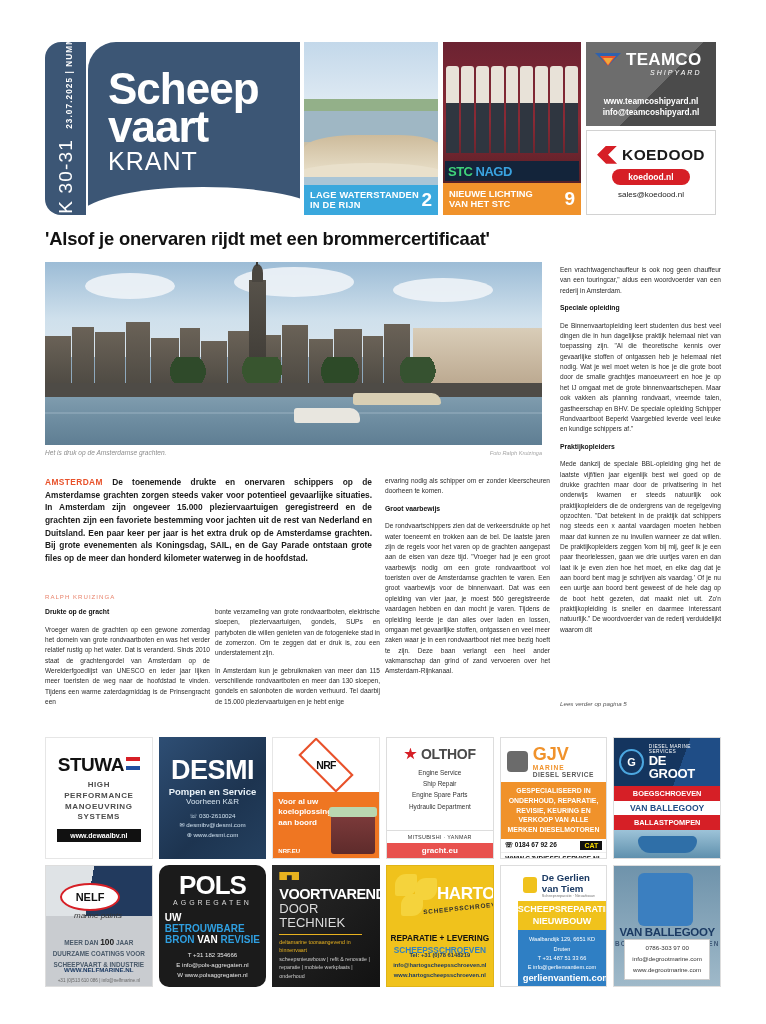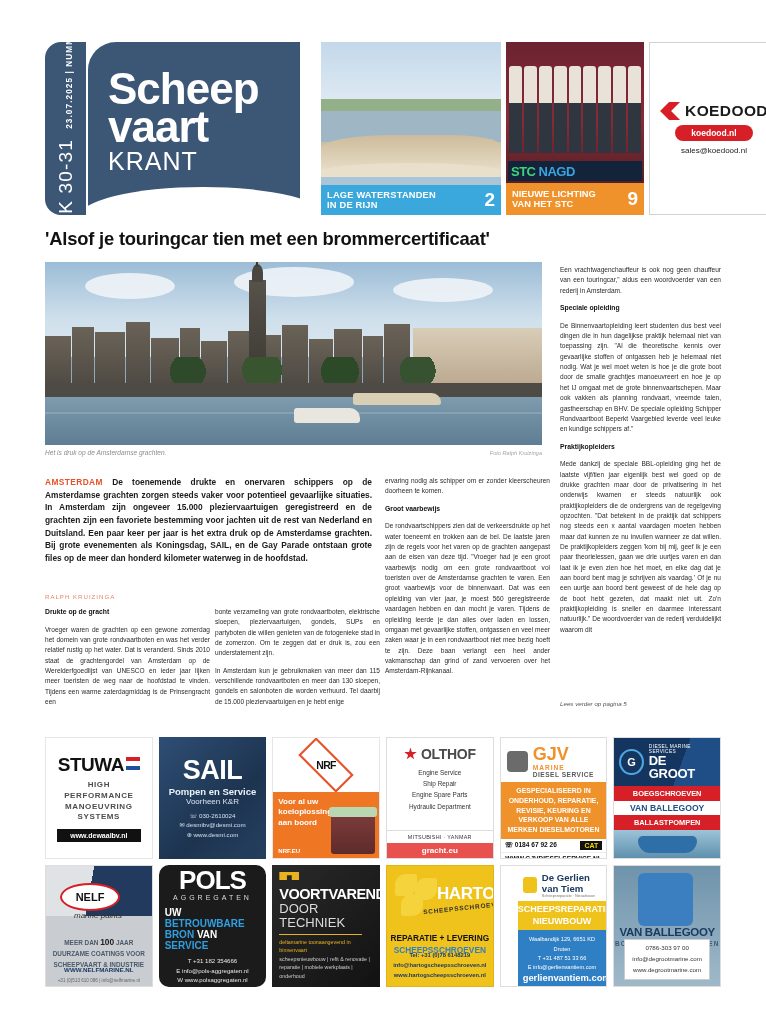--- a/index.html
+++ b/index.html
@@ -32,23 +32,22 @@
   }
   .logo-block:after{
     content:"";position:absolute;left:-10px;bottom:-34px;width:250px;height:62px;
     background:#ffffff;border-radius:50% 50% 0 0;
   }
   .logo-txt{position:absolute;left:20px;top:28px;color:#fff;line-height:0.86;}
   .logo-l1,.logo-l2{font-size:44px;font-weight:700;letter-spacing:-1px;display:block;}
   .logo-l3{font-size:25px;font-weight:400;letter-spacing:1px;display:block;margin-top:5px;}
 
   .promo-photo{
-    width:134px;margin-left:21px;flex:none;position:relative;overflow:hidden;
+    width:134px;margin-left:4px;flex:none;position:relative;overflow:hidden;
     background:linear-gradient(#bcd3e6 0%,#cfe0ee 34%,#9fbcd0 42%,#cdbfa2 60%,#e3d9c2 76%,#a8c6d8 100%);
-    padding-left:46px;
   }
   .pp-sky{position:absolute;left:0;top:0;right:0;height:36%;
     background:linear-gradient(#c3d8ea,#dfeaf3);}
   .pp-far{position:absolute;left:0;top:33%;right:0;height:7%;background:#93b089;}
   .pp-water1{position:absolute;left:0;top:40%;right:0;height:18%;background:#9fb7c4;}
   .pp-sand{position:absolute;left:0;top:54%;right:0;height:20%;
     background:linear-gradient(#cdbb9b,#e6dcc5);border-radius:40% 30% 0 0;}
   .pp-sand2{position:absolute;left:-10%;top:70%;width:120%;height:16%;
     background:#e9e0cb;border-radius:50% 50% 0 0;}
   .pp-water2{position:absolute;left:0;bottom:0;right:0;height:22%;background:#a9c5d6;}
@@ -380,34 +379,51 @@
             <div class="bar-org">
               <div class="bar-t" style="white-space:pre-line">NIEUWE LICHTING
 VAN HET STC</div>
               <div class="bar-n">9</div>
             </div>
           </div>
         </div>
       </div>
 
       <div class="right-col">
+        <div class="teamco">
+          <div class="tc-top">
+            <div class="tc-mark">
+              <span class="tc-m1"></span>
+                <span class="tc-m2"></span>
+                <span class="tc-m3"></span>
+            </div>
+            <div>
+              <div class="tc-name">TEAMCO</div>
+              <div class="tc-sub">SHIPYARD</div>
+            </div>
+          </div>
+          <div class="tc-lines">
+            <div class="tc-l">www.teamcoshipyard.nl</div>
+            <div class="tc-l">info@teamcoshipyard.nl</div>
+          </div>
+        </div>
         <div class="koedood">
           <div class="kd-row">
             <span class="kd-mark"></span>
             <span class="kd-name">KOEDOOD</span>
           </div>
           <div class="kd-pill">koedood.nl</div>
           <div class="kd-mail">sales@koedood.nl</div>
         </div>
       </div>
 
     </div>
   </div>
 
-  <div class="headline">'Alsof je touringcar tien met een brommercertificaat'</div>
+  <div class="headline">'Alsof je onervaren rijdt met een brommercertificaat'</div>
 
   <div class="hero">
     <div class="hero-sky"></div>
     <div class="cloud" style="left:8%;top:6%;width:90px;height:26px;"></div>
     <div class="cloud" style="left:38%;top:3%;width:120px;height:30px;"></div>
     <div class="cloud" style="left:70%;top:9%;width:100px;height:24px;"></div>
     <div class="hero-row">
       <span class="bld" style="width:26px;height:72%"></span>
       <span class="bld" style="width:22px;height:86%"></span>
       <span class="bld" style="width:30px;height:78%"></span>
@@ -479,21 +495,21 @@
         <span class="stuwa-flag"></span>
       </div>
       <div class="stuwa-sub" style="white-space:pre-line">HIGH
 PERFORMANCE
 MANOEUVRING
 SYSTEMS</div>
       <div class="stuwa-url">www.dewaalbv.nl</div>
     </div>
 
     <div class="ad ad-desmi">
-      <div class="desmi-w">SAIL</div>
+      <div class="desmi-w">DESMI</div>
       <div class="desmi-1">Pompen en Service</div>
       <div class="desmi-2">Voorheen K&amp;R</div>
       <div class="desmi-c" style="white-space:pre-line">☏ 030-2610024
 ✉ desmibv@desmi.com
 ⊕ www.desmi.com</div>
     </div>
 
     <div class="ad ad-nrf">
       <div class="nrf-top">
         <div class="nrf-mark">
@@ -566,21 +582,21 @@
 DUURZAME COATINGS VOOR
 SCHEEPVAART &amp; INDUSTRIE</span></div>
       <div class="nelf-url">WWW.NELFMARINE.NL</div>
       <div class="nelf-con">+31 (0)513 610 086  |  info@nelfmarine.nl</div>
     </div>
 
     <div class="ad ad-pols">
       <div class="pols-w"><span>POLS</span></div>
       <div class="pols-s">AGGREGATEN</div>
       <div class="pols-t1"><span>UW </span><i>BETROUWBARE</i></div>
-      <div class="pols-t2"><i>BRON </i><span>VAN </span><i>SERVICE</i></div>
+      <div class="pols-t2"><i>BRON </i><span>VAN </span><i>REVISIE</i></div>
       <div class="pols-c" style="white-space:pre-line">T +31 182 354666
 E info@pols-aggregaten.nl
 W www.polsaggregaten.nl</div>
     </div>
 
     <div class="ad ad-voort">
       <div class="vt-logo"></div>
       <div class="vt-1">VOORTVAREND</div>
       <div class="vt-2">DOOR</div>
       <div class="vt-3">TECHNIEK</div>

